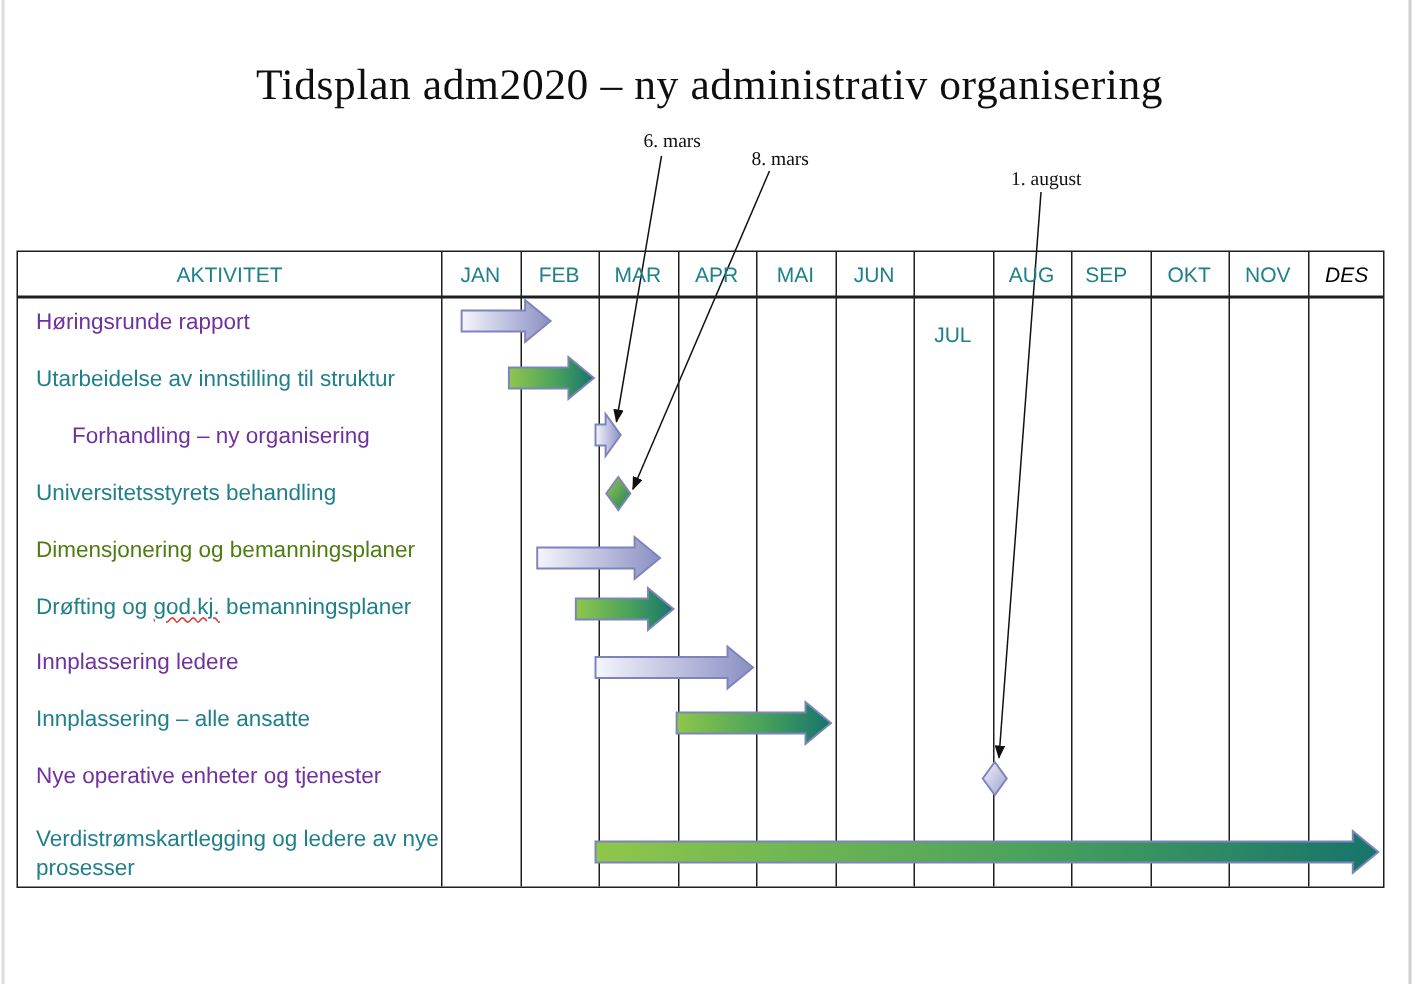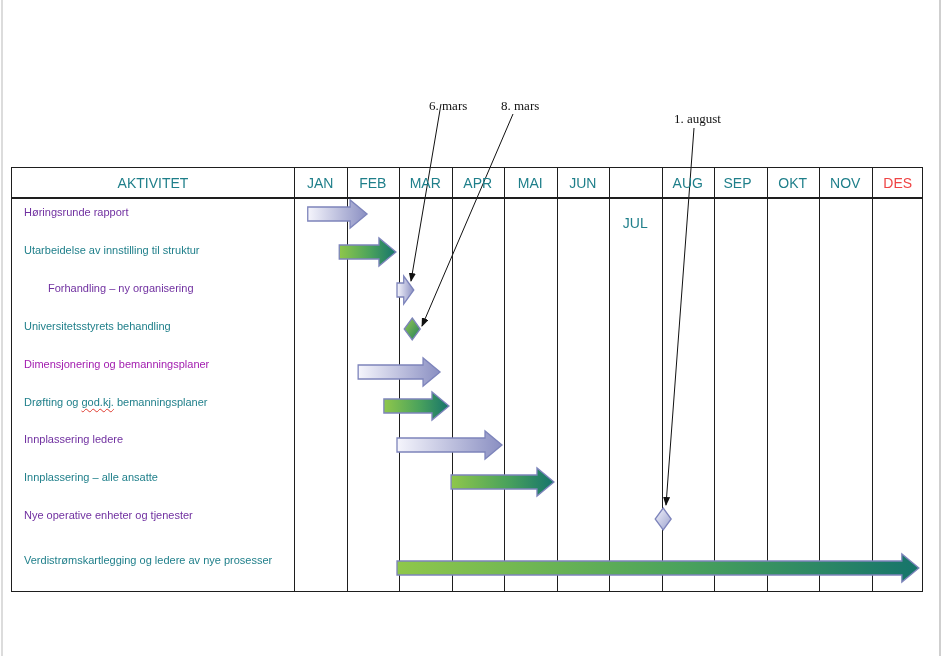--- a/index.html
+++ b/index.html
@@ -12,36 +12,37 @@
          font-family:"Liberation Serif","DejaVu Serif",serif;font-weight:400;
          font-size:29px;color:#0e0e0e;letter-spacing:.4px}
   .ann{position:absolute;font-family:"Liberation Serif","DejaVu Serif",serif;
        font-size:13px;color:#111;white-space:nowrap}
   #annsvg{position:absolute;left:0;top:0;pointer-events:none}
   #gantt{position:absolute;left:11px;top:167px;width:912px;height:425px;
          border:1.8px solid #1e1e1e;box-sizing:border-box}
   .vline{position:absolute;top:0;bottom:0;width:1.4px;background:#1e1e1e}
   .hsep{position:absolute;left:0;right:0;top:29.4px;height:1.8px;background:#1e1e1e}
   .hcell{position:absolute;top:0;height:29px;line-height:30px;text-align:center;font-size:14px}
-  .albl{position:absolute;left:12px;font-size:11px;white-space:nowrap}
+  .albl{position:absolute;left:12px;font-size:15px;white-space:nowrap}
   .albl.wrap{white-space:normal;width:288px;line-height:18.5px}
   .wavy{text-decoration-line:underline;text-decoration-style:wavy;
         text-decoration-thickness:1px;text-underline-offset:2px}
   #bars{position:absolute;left:-2px;top:-2px}
 </style>
 </head>
 <body>
 
 <div class="page">
   <div class="edge left"></div>
   <div class="edge right"></div>
 
+  <h1 class="title">Tidsplan adm2020 – ny administrativ organisering</h1>
 
   <div id="annlayer">
-      <div class="ann" style="left: 429px; top: 86px; margin-top: 12px;">6. mars</div>
+      <div class="ann" style="left: 429px; top: 86px;">6. mars</div>
       <div class="ann" style="left: 501px; top: 98px;">8. mars</div>
       <div class="ann" style="left: 674px; top: 111px;">1. august</div>
     </div>
 
   <svg id="annsvg" width="946" height="656">
     <defs>
       <marker id="ah" markerWidth="9" markerHeight="7" refX="8" refY="3.5" orient="auto">
         <polygon points="0 0, 9 3.5, 0 7" fill="#111"></polygon>
       </marker>
     </defs>
@@ -74,28 +75,28 @@
         <div class="hcell" style="left: 334.5px; width: 52.5px; color: rgb(31, 127, 138);">FEB</div>
         <div class="hcell" style="left: 387px; width: 52.5px; color: rgb(31, 127, 138);">MAR</div>
         <div class="hcell" style="left: 439.5px; width: 52.5px; color: rgb(31, 127, 138);">APR</div>
         <div class="hcell" style="left: 492px; width: 52.5px; color: rgb(31, 127, 138);">MAI</div>
         <div class="hcell" style="left: 544.5px; width: 52.5px; color: rgb(31, 127, 138);">JUN</div>
         <div class="hcell" style="left: 597px; width: 52.5px; color: rgb(31, 127, 138); margin-top: 40px;">JUL</div>
         <div class="hcell" style="left: 649.5px; width: 52.5px; color: rgb(31, 127, 138);">AUG</div>
         <div class="hcell" style="left: 702px; width: 47px; color: rgb(31, 127, 138);">SEP</div>
         <div class="hcell" style="left: 754.5px; width: 52.5px; color: rgb(31, 127, 138);">OKT</div>
         <div class="hcell" style="left: 807px; width: 52.5px; color: rgb(31, 127, 138);">NOV</div>
-        <div class="hcell" style="left: 859.5px; width: 52.5px; color: #ef4444;">DES</div>
+        <div class="hcell" style="left: 859.5px; width: 52.5px; color: #000000; font-style: italic;">DES</div>
       </div>
     <div id="labels">
         <div class="albl" style="top: 38px; color: rgb(112, 48, 160);">Høringsrunde rapport</div>
         <div class="albl" style="top: 76px; color: rgb(31, 127, 138);">Utarbeidelse av innstilling til struktur</div>
         <div class="albl" style="top: 114px; color: rgb(112, 48, 160); margin-left: 24px;">Forhandling – ny organisering</div>
         <div class="albl" style="top: 152px; color: rgb(31, 127, 138); text-align: center;">Universitetsstyrets behandling</div>
-        <div class="albl" style="top: 190px; color: #a21caf;">Dimensjonering og bemanningsplaner</div>
+        <div class="albl" style="top: 190px; color: #4d7c0f;">Dimensjonering og bemanningsplaner</div>
         <div class="albl" style="top: 228px; color: rgb(31, 127, 138); text-align: center;">Drøfting og <span class="wavy" style="text-decoration-color: rgb(224, 60, 49);">god.kj.</span> bemanningsplaner</div>
         <div class="albl" style="top: 265px; color: rgb(112, 48, 160);">Innplassering ledere</div>
         <div class="albl" style="top: 303px; color: rgb(31, 127, 138);">Innplassering – alle ansatte</div>
         <div class="albl" style="top: 341px; color: rgb(112, 48, 160);">Nye operative enheter og tjenester</div>
         <div class="albl wrap" style="top: 383px; color: rgb(31, 127, 138);">Verdistrømskartlegging og ledere av nye prosesser</div>
       </div>
     <svg id="bars" width="912" height="425">
       <defs>
         <linearGradient id="g-slate" x1="0" y1="0" x2="1" y2="0">
           <stop offset="0" stop-color="#f5f5fc"></stop>

